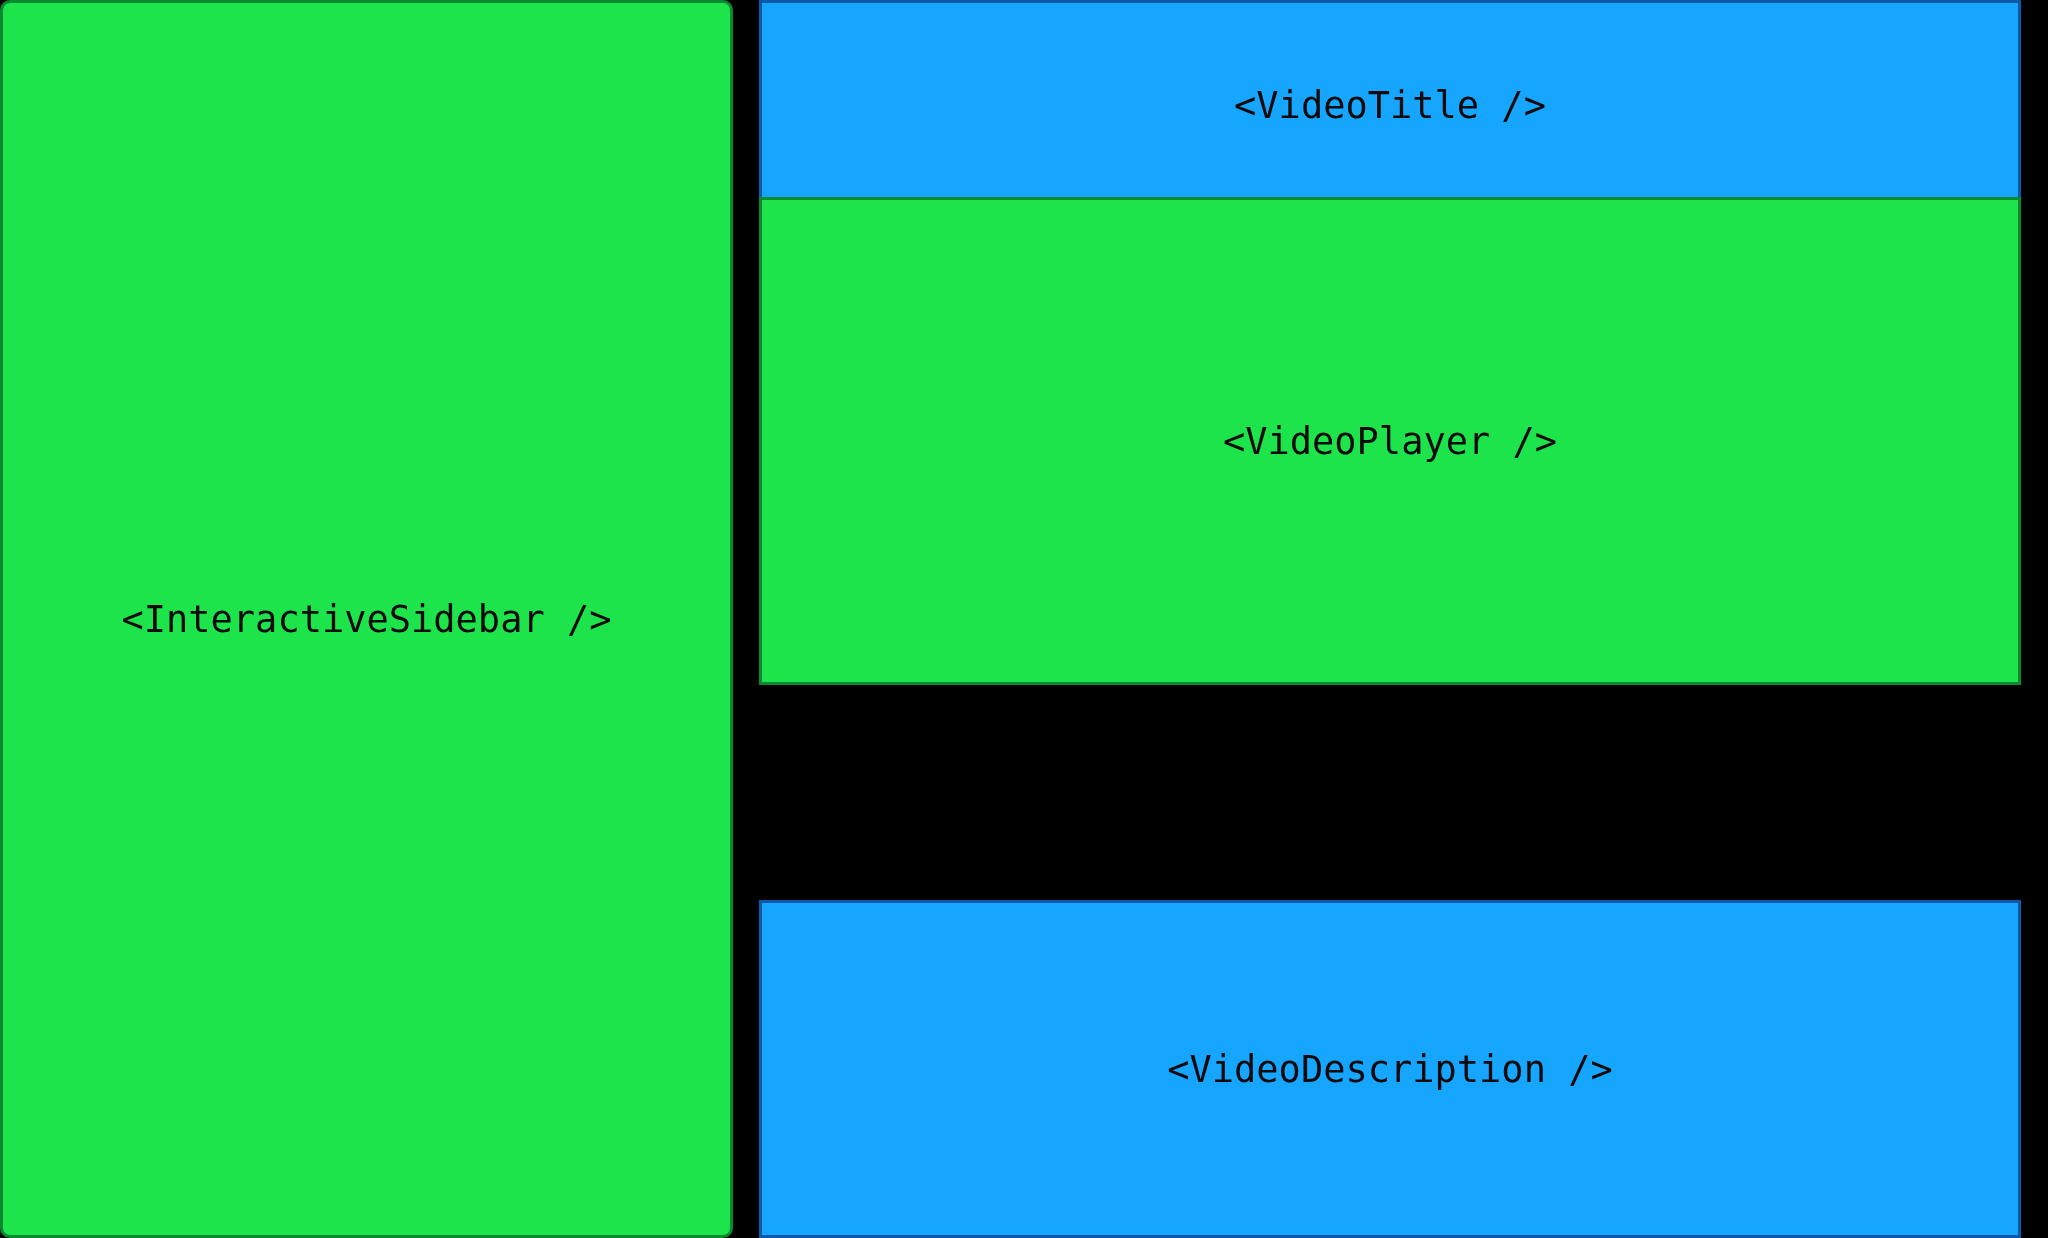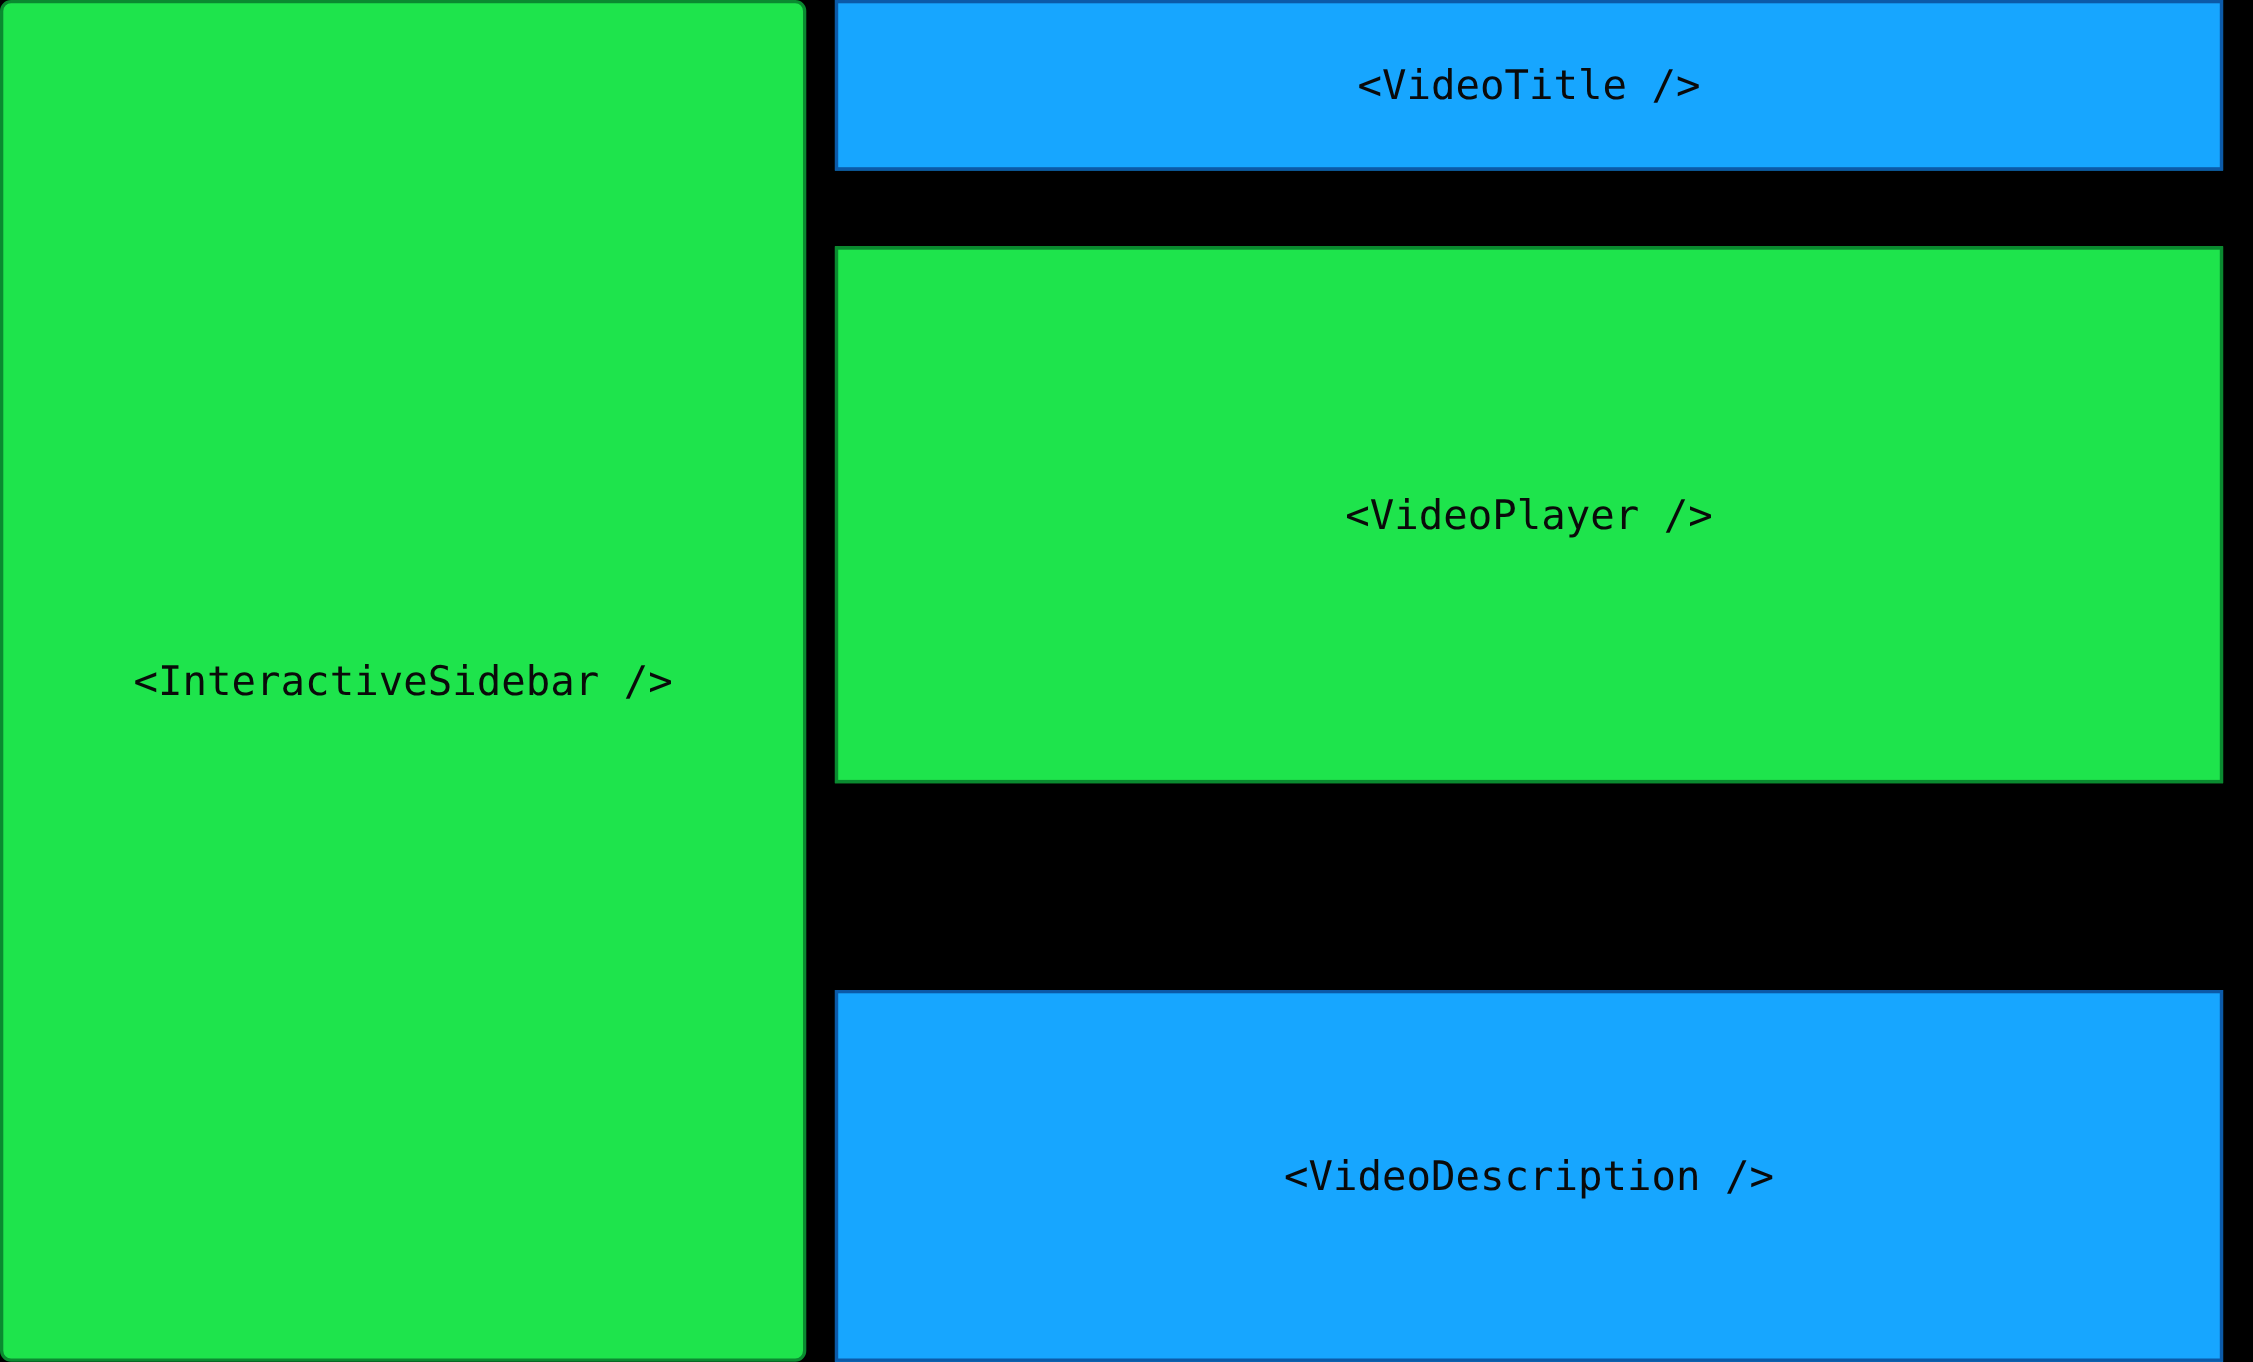--- a/index.html
+++ b/index.html
@@ -10,23 +10,23 @@
   .green { background:#1ee44c; border:3px solid #0a8a30; }
   .blue  { background:#17a6ff; border:3px solid #0b5aa8; }
 </style>
 </head>
 <body>
 
 <div class="box green" style="left:0; top:0; width:733px; height:1238px;border-radius:10px;">
   <span>&lt;InteractiveSidebar /&gt;</span>
 </div>
 
-<div class="box blue" style="left:759px; top:0; width:1262px; height:155px;justify-content:center;">
+<div class="box blue" style="left:759px; top:0; width:1262px; height:211px;justify-content:center;">
   <span>&lt;VideoTitle /&gt;</span>
 </div>
 
-<div class="box green" style="left:759px; top:197px; width:1262px; height:488px;margin-top:27px;">
+<div class="box green" style="left:759px; top:197px; width:1262px; height:488px;">
   <span>&lt;VideoPlayer /&gt;</span>
 </div>
 
 <div class="box blue" style="left:759px; top:900px; width:1262px; height:338px;">
   <span>&lt;VideoDescription /&gt;</span>
 </div>
 
 </body></html>

